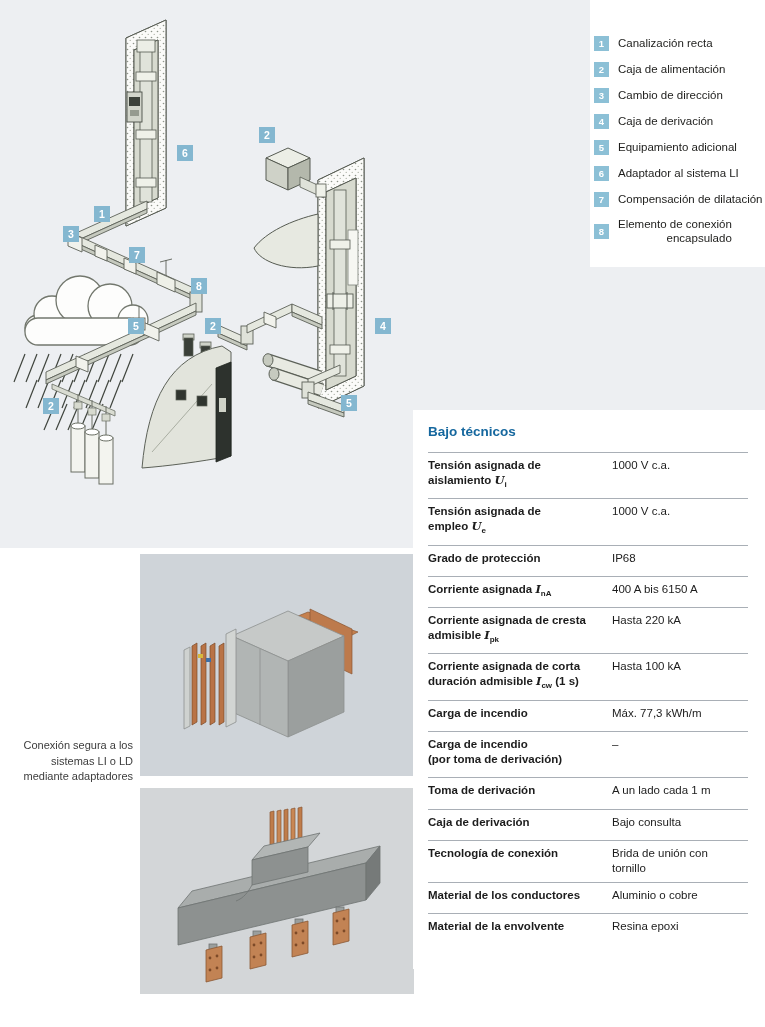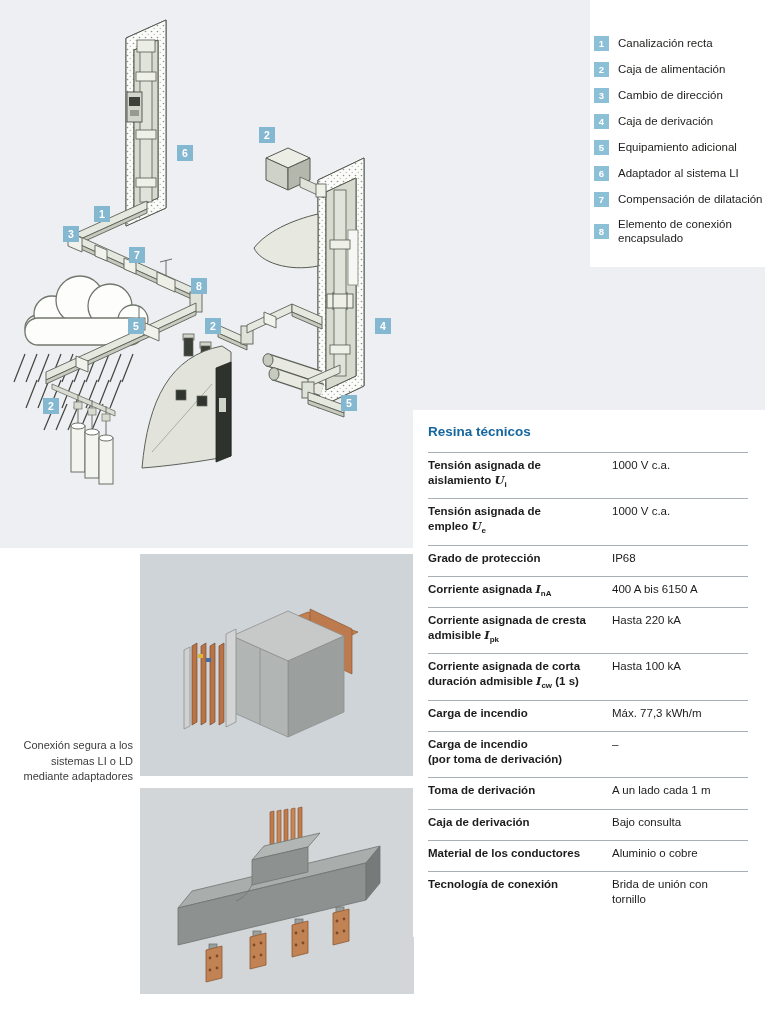--- a/index.html
+++ b/index.html
@@ -7,21 +7,21 @@
         font-family:"Liberation Sans",sans-serif;color:#1c1c1c;}
   .panel-gray{position:absolute;background:#edeff2;}
   .panel-main{left:0;top:0;width:590px;height:548px;}
   .panel-ext{left:590px;top:267px;width:175px;height:143px;}
   .marker{position:absolute;width:16px;height:16px;background:#84b7d0;color:#fff;
           font-size:10.5px;font-weight:bold;line-height:16px;text-align:center;z-index:5;}
   .legend{position:absolute;left:594px;top:36px;width:171px;}
   .legend-item{display:flex;align-items:center;margin-bottom:11px;}
   .legend-num{flex:0 0 15px;width:15px;height:15px;background:#8cc0d6;color:#fff;
               font-size:9.5px;font-weight:bold;line-height:15px;text-align:center;}
-  .legend-label{margin-left:9px;font-size:11.5px;line-height:13.5px;color:#1d1d1b;white-space:pre-line;}
+  .legend-label{margin-left:9px;font-size:11.5px;line-height:13.5px;color:#1d1d1b;white-space:pre-line;text-align:right;}
   .datasheet{position:absolute;left:413px;top:410px;width:320px;background:#fff;
              padding:14px 15px 24px 15px;z-index:4;}
   .ds-title{font-size:13.5px;font-weight:bold;color:#15679e;margin:0 0 13px 0;}
   .trow{display:flex;border-top:1px solid #a9afb6;padding:5px 0 6px 0;}
   .tlabel{width:178px;font-size:11.5px;font-weight:bold;line-height:15px;white-space:pre-line;}
   .tvalue{flex:1;padding-left:6px;font-size:11.5px;line-height:15px;white-space:pre-line;}
   .sym{font-family:"DejaVu Serif",serif;font-style:italic;font-weight:bold;}
   .tlabel sub{font-size:8px;font-weight:bold;}
   .photo{position:absolute;left:140px;background:#cfd4d9;}
   .photo1{top:554px;width:274px;height:222px;}
@@ -242,21 +242,21 @@
       <span class="legend-label">Compensación de dilatación</span>
     </div>
     <div class="legend-item">
       <span class="legend-num">8</span>
       <span class="legend-label">Elemento de conexión
 encapsulado</span>
     </div>
   </div>
 
   <div class="datasheet">
-    <div class="ds-title">Resina técnicos</div>
+    <div class="ds-title">Bajo técnicos</div>
 
     <div class="trow">
       <div class="tlabel"><span>Tensión asignada de
 aislamiento </span><span class="sym">U</span><sub>i</sub><span></span></div>
       <div class="tvalue">1000 V c.a.</div>
     </div>
     <div class="trow">
       <div class="tlabel"><span>Tensión asignada de
 empleo </span><span class="sym">U</span><sub>e</sub><span></span></div>
       <div class="tvalue">1000 V c.a.</div>
@@ -290,27 +290,31 @@
     </div>
     <div class="trow">
       <div class="tlabel"><span>Toma de derivación</span><span class="sym"></span><sub></sub><span></span></div>
       <div class="tvalue">A un lado cada 1 m</div>
     </div>
     <div class="trow">
       <div class="tlabel"><span>Caja de derivación</span><span class="sym"></span><sub></sub><span></span></div>
       <div class="tvalue">Bajo consulta</div>
     </div>
     <div class="trow">
-      <div class="tlabel"><span>Material de los conductores</span><span class="sym"></span><sub></sub><span></span></div>
-      <div class="tvalue">Aluminio o cobre</div>
-    </div>
-    <div class="trow">
       <div class="tlabel"><span>Tecnología de conexión</span><span class="sym"></span><sub></sub><span></span></div>
       <div class="tvalue">Brida de unión con
 tornillo</div>
+    </div>
+    <div class="trow">
+      <div class="tlabel"><span>Material de los conductores</span><span class="sym"></span><sub></sub><span></span></div>
+      <div class="tvalue">Aluminio o cobre</div>
+    </div>
+    <div class="trow">
+      <div class="tlabel"><span>Material de la envolvente</span><span class="sym"></span><sub></sub><span></span></div>
+      <div class="tvalue">Resina epoxi</div>
     </div>
   </div>
 
   <div class="photo photo1">
     <svg width="274" height="222" viewBox="0 0 274 222">
       <g stroke="#8a5833" stroke-width="0.7">
         <polygon points="158,62 168,58 192,66 182,71" fill="#c5804e"></polygon>
         <polygon points="171,68 181,64 205,72 195,77" fill="#c5804e"></polygon>
         <polygon points="184,74 194,70 218,78 208,83" fill="#c5804e"></polygon>
         <polygon points="170,55 212,75 212,120 170,100" fill="#bd7a4c"></polygon>

